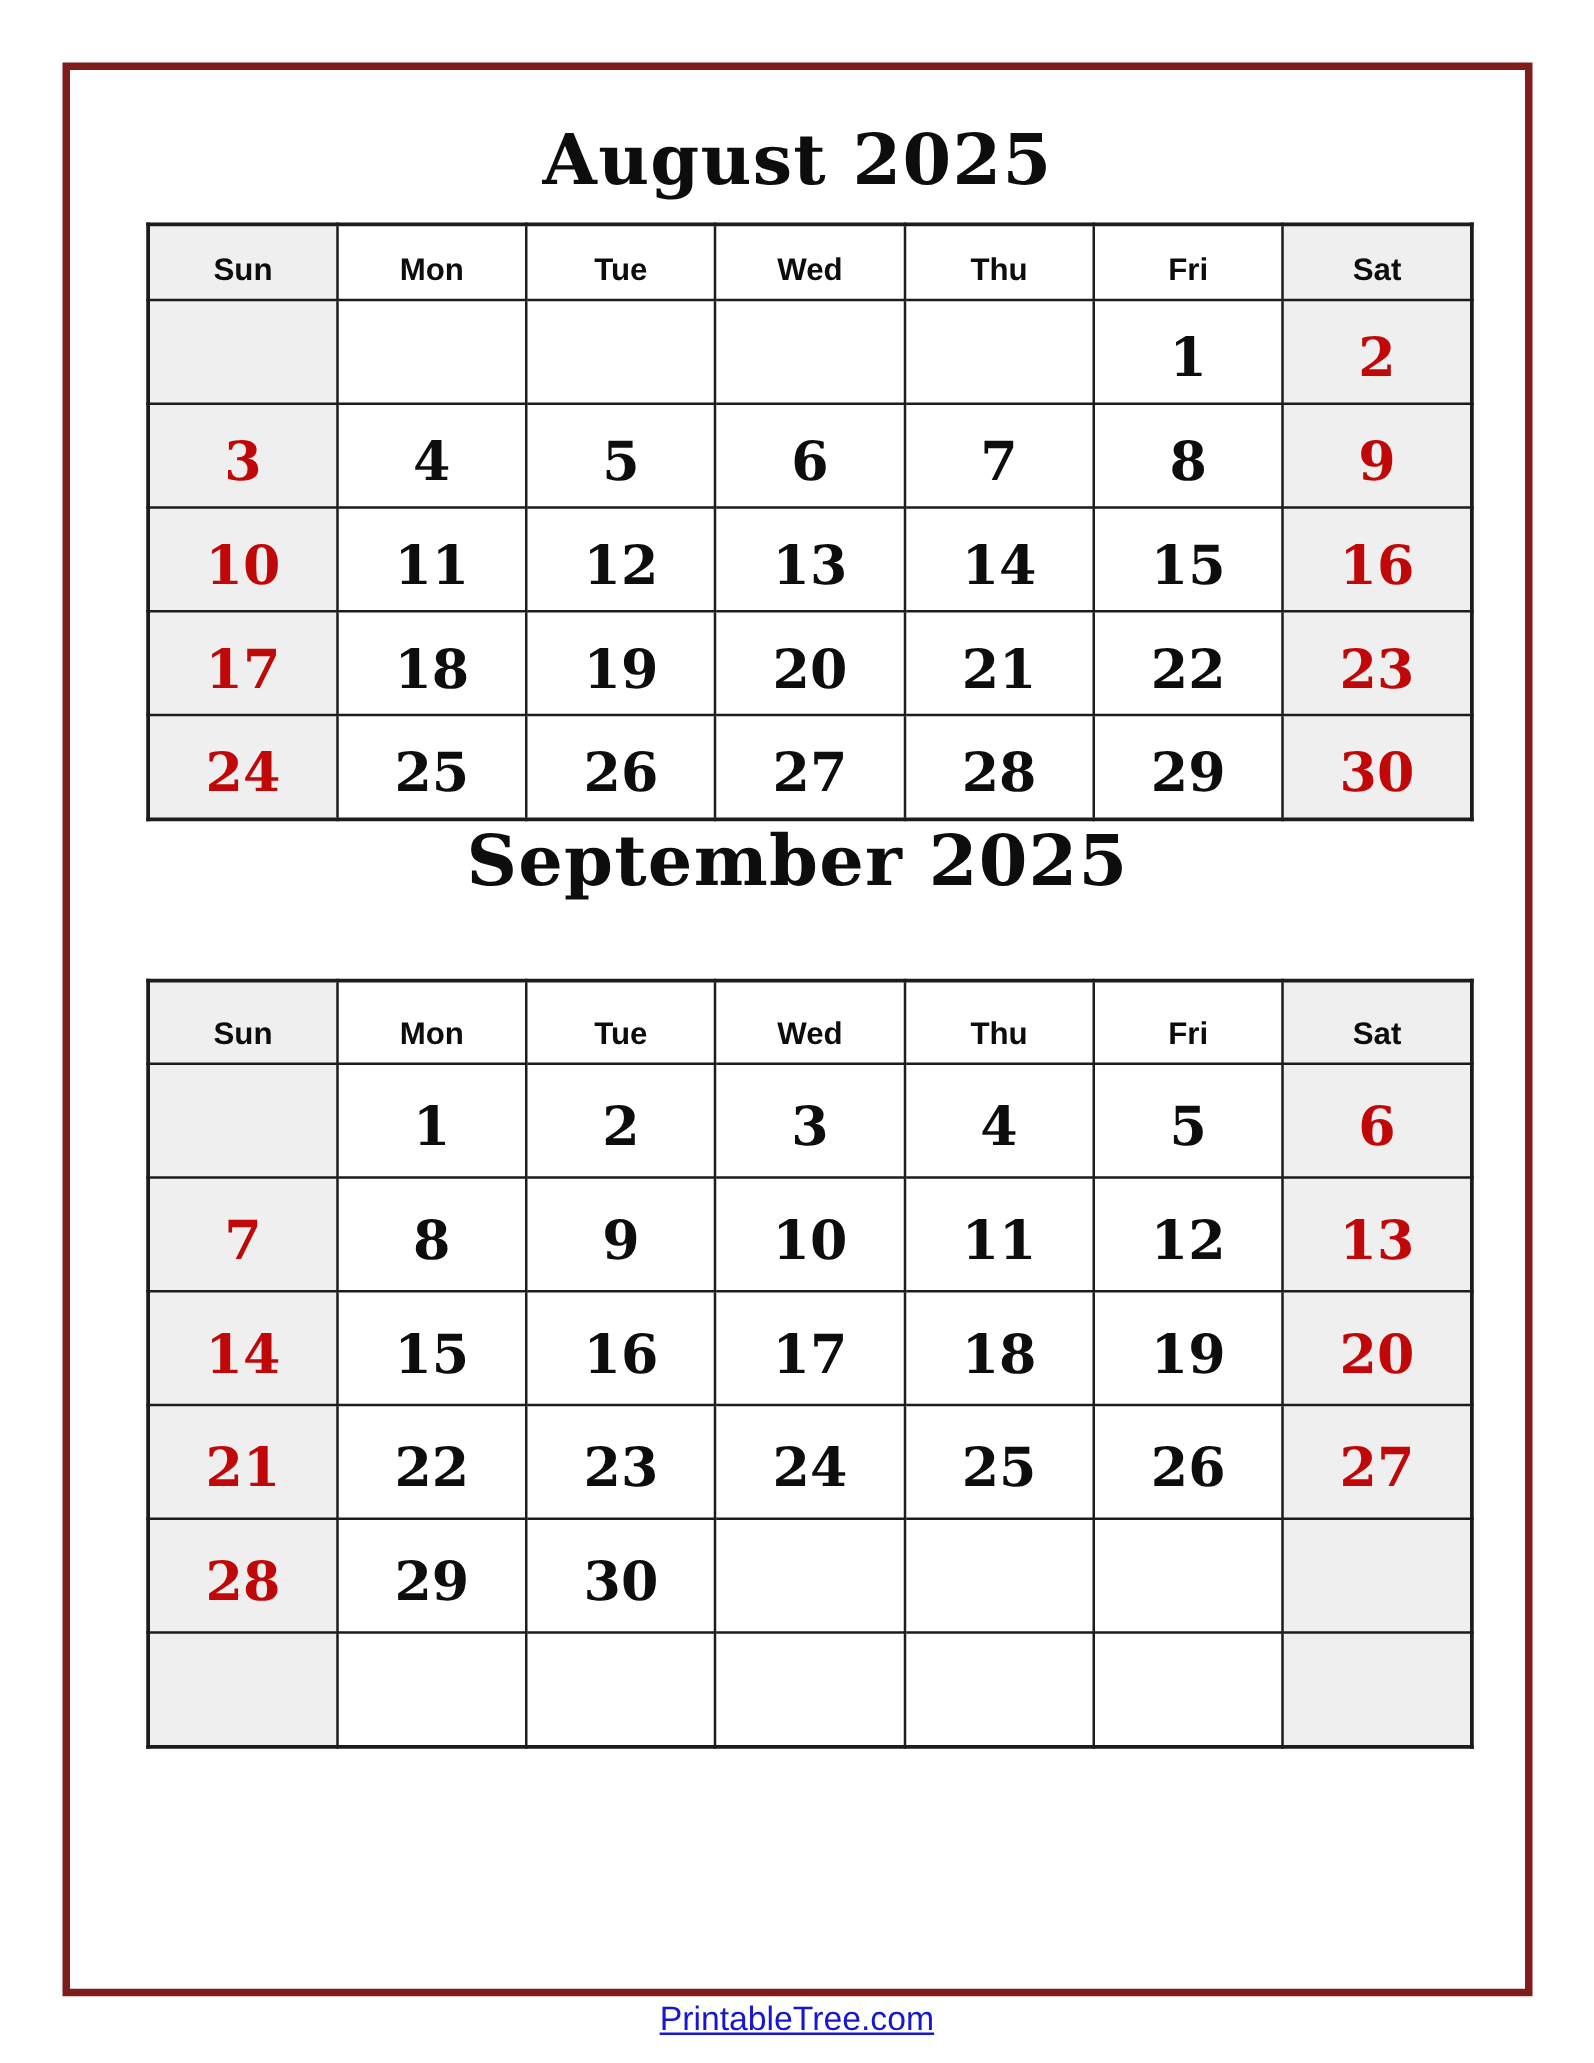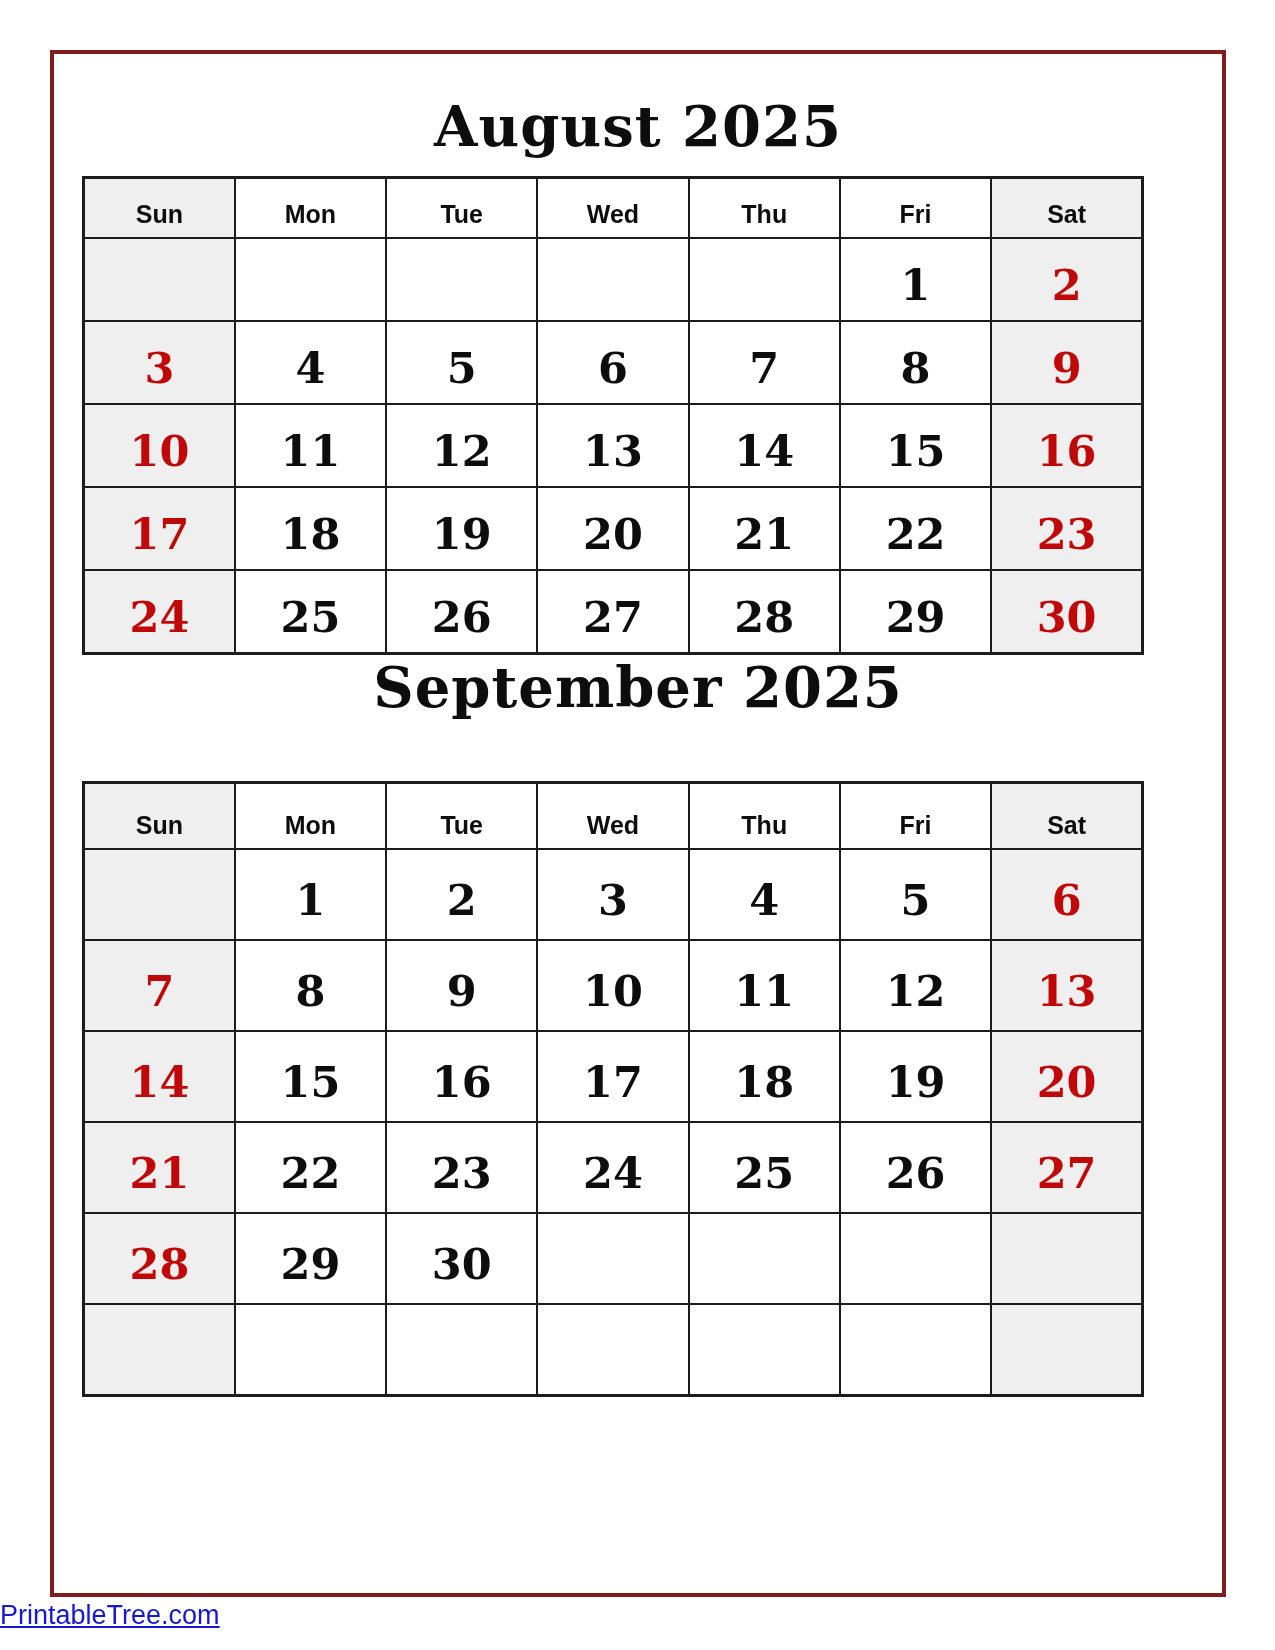--- a/index.html
+++ b/index.html
@@ -2,31 +2,31 @@
 <html><head>
 <meta charset="utf-8">
 <style>
   html,body{margin:0;padding:0;}
   body{
     width:1275px;height:1650px;position:relative;background:#ffffff;
     font-family:"DejaVu Serif", serif;color:#0d0d0d;overflow:hidden;
   }
   .sheet{
     position:absolute;left:50px;top:50px;width:1176px;height:1547px;
-    box-sizing:border-box;border:4px solid #7f1d1d;background:#ffffff;
+    box-sizing:border-box;border:6px solid #7f1d1d;background:#ffffff;
   }
   .month-title{
     margin:0;text-align:center;font-family:"DejaVu Serif", serif;
     font-weight:bold;font-size:56px;line-height:64px;letter-spacing:1px;color:#0d0d0d;
   }
   .m0 .month-title{margin-top:40px;}
   .m1 .month-title{}
   table.cal{
     border-collapse:collapse;table-layout:fixed;
-    margin-left:28px;width:1062px;border:3px solid #1c1c1c;background:#ffffff;
+    margin-left:61px;width:1062px;border:3px solid #1c1c1c;background:#ffffff;
   }
   .m0 table.cal{margin-top:18px;}
   .m1 table.cal{margin-top:62px;}
   table.cal th, table.cal td{
     border:2px solid #1c1c1c;text-align:center;padding:0;
   }
   table.cal th{
     vertical-align:bottom;padding-bottom:8px;
     font-family:"Liberation Sans", sans-serif;
     font-size:25px;font-weight:bold;color:#0d0d0d;
@@ -37,21 +37,21 @@
   .m1 td{height:89px;}
   td .num{
     display:block;font-family:"DejaVu Serif", serif;
     font-size:43px;font-weight:bold;line-height:1;color:#0d0d0d;
     transform:translateY(6px);
   }
   .weekend{background:#efefef;}
   th.weekend{color:#c10808;}
   td.weekend .num{color:#c10808;}
   .footer{
-    position:absolute;left:0;top:1600px;width:100%;
+    position:absolute;left:0;top:1600px;width:100%;text-align:center;
     font-family:"Liberation Sans", sans-serif;font-size:27px;
   }
   .footer a{color:#1717cf;text-decoration:underline;cursor:pointer;}
 </style>
 </head>
 <body>
 
 <div class="sheet">
   <div id="months-root">
       <section class="month m0">

